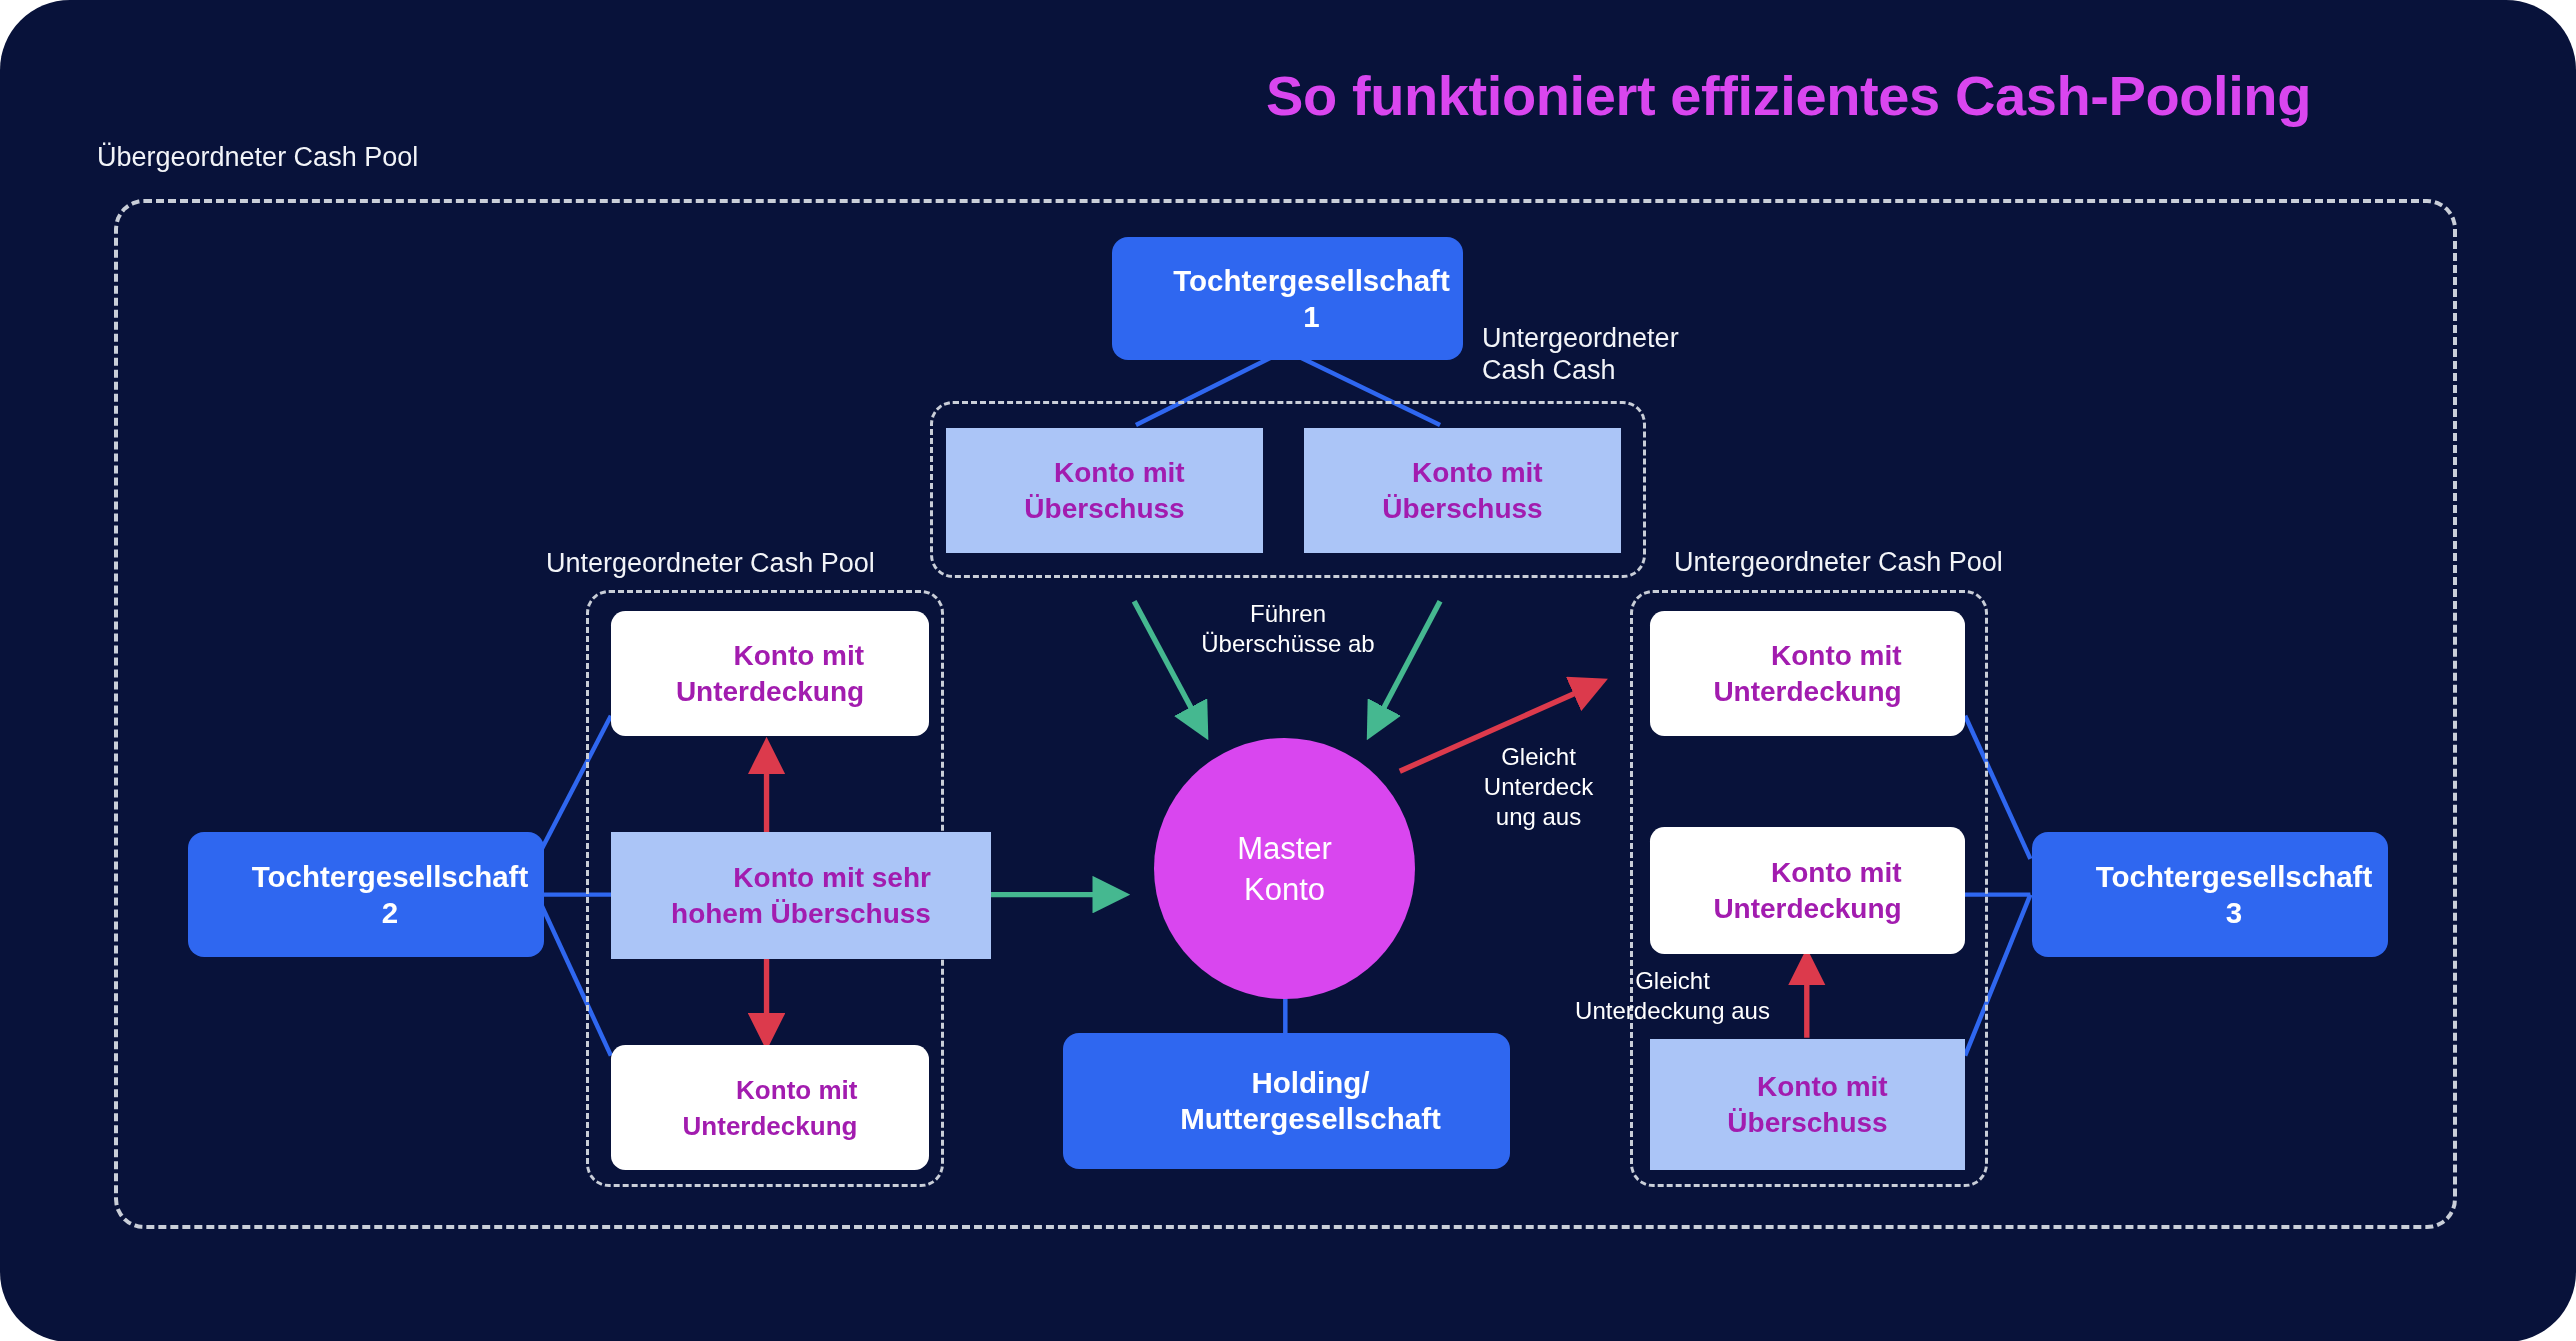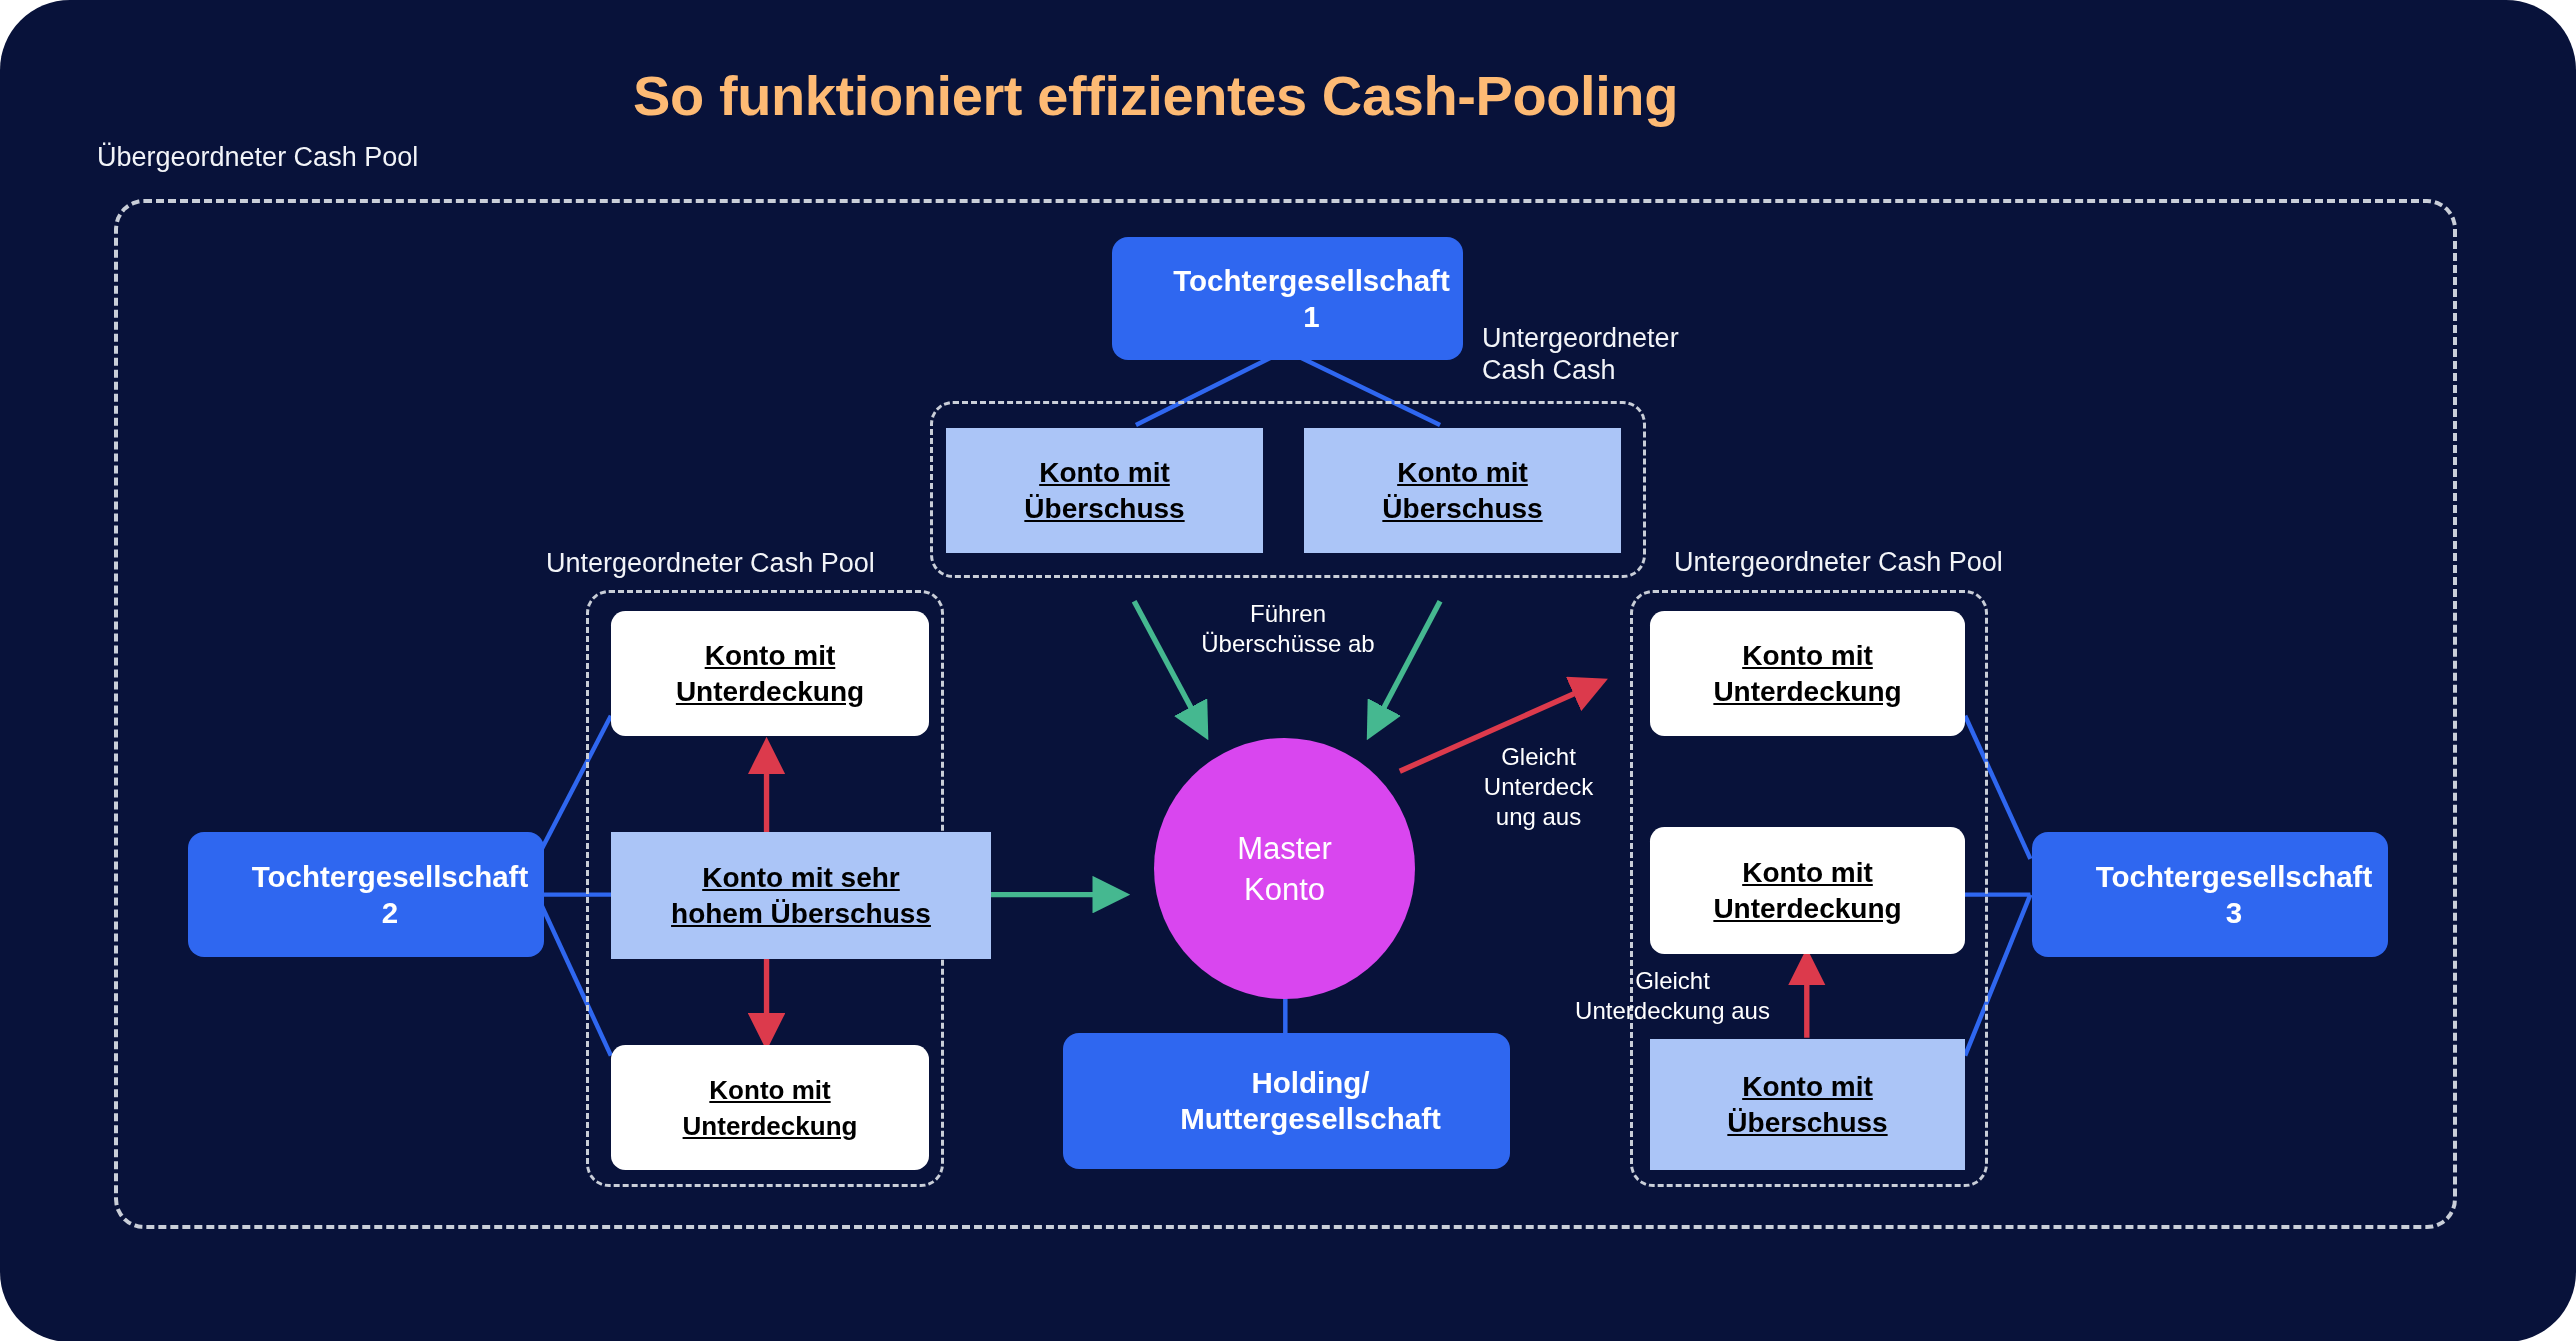--- a/index.html
+++ b/index.html
@@ -21,22 +21,22 @@
   #svglayer {
     position: absolute; left: 0; top: 0;
     width: 2576px; height: 1342px;
     pointer-events: none;
   }
   .abs { position: absolute; }
 
   
   .title {
     left: 0; top: 63px; width: 2311px;
-    text-align: center;
-    color: #fdba74;
+    text-align: right;
+    color: #d946ef;
     font-size: 56px;
     font-weight: bold;
     letter-spacing: -0.4px;
   }
 
   
   .poolLabel {
     color: #f2f4f8;
     font-size: 27px;
     line-height: 32px;
@@ -71,28 +71,27 @@
     box-sizing: border-box;
     white-space: pre-line;
     padding-left: 48px;
   }
 
   
   .acct {
     display: flex;
     align-items: center;
     justify-content: center;
-    text-align: center;
+    text-align: right;
     font-size: 28px;
     font-weight: bold;
     line-height: 36px;
-    color: #000000;
-    box-sizing: border-box;
-    white-space: pre-line;
-    text-decoration: underline;
+    color: #a21caf;
+    box-sizing: border-box;
+    white-space: pre-line;
   }
   .acct.under {           
     background: #ffffff;
     border-radius: 14.3px;
   }
   .acct.over {            
     background: #abc5f7;
     border-radius: 0;
   }
   .acct.small { font-size: 26px; font-weight: bold; }

